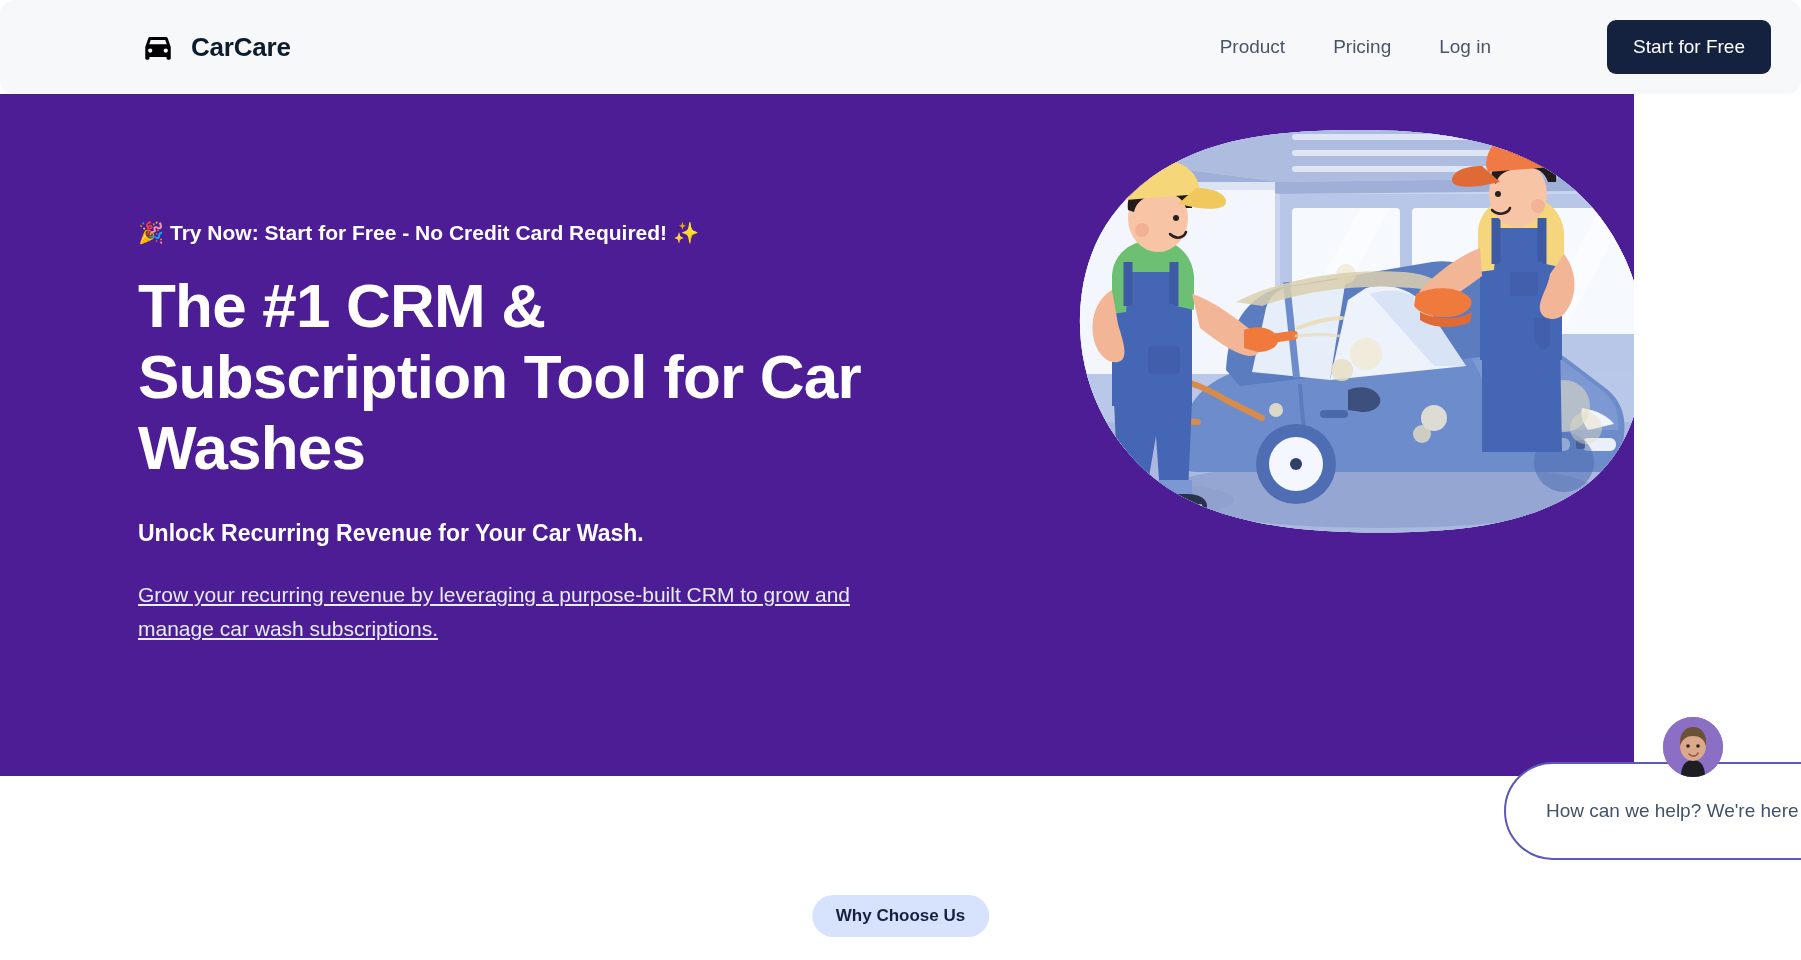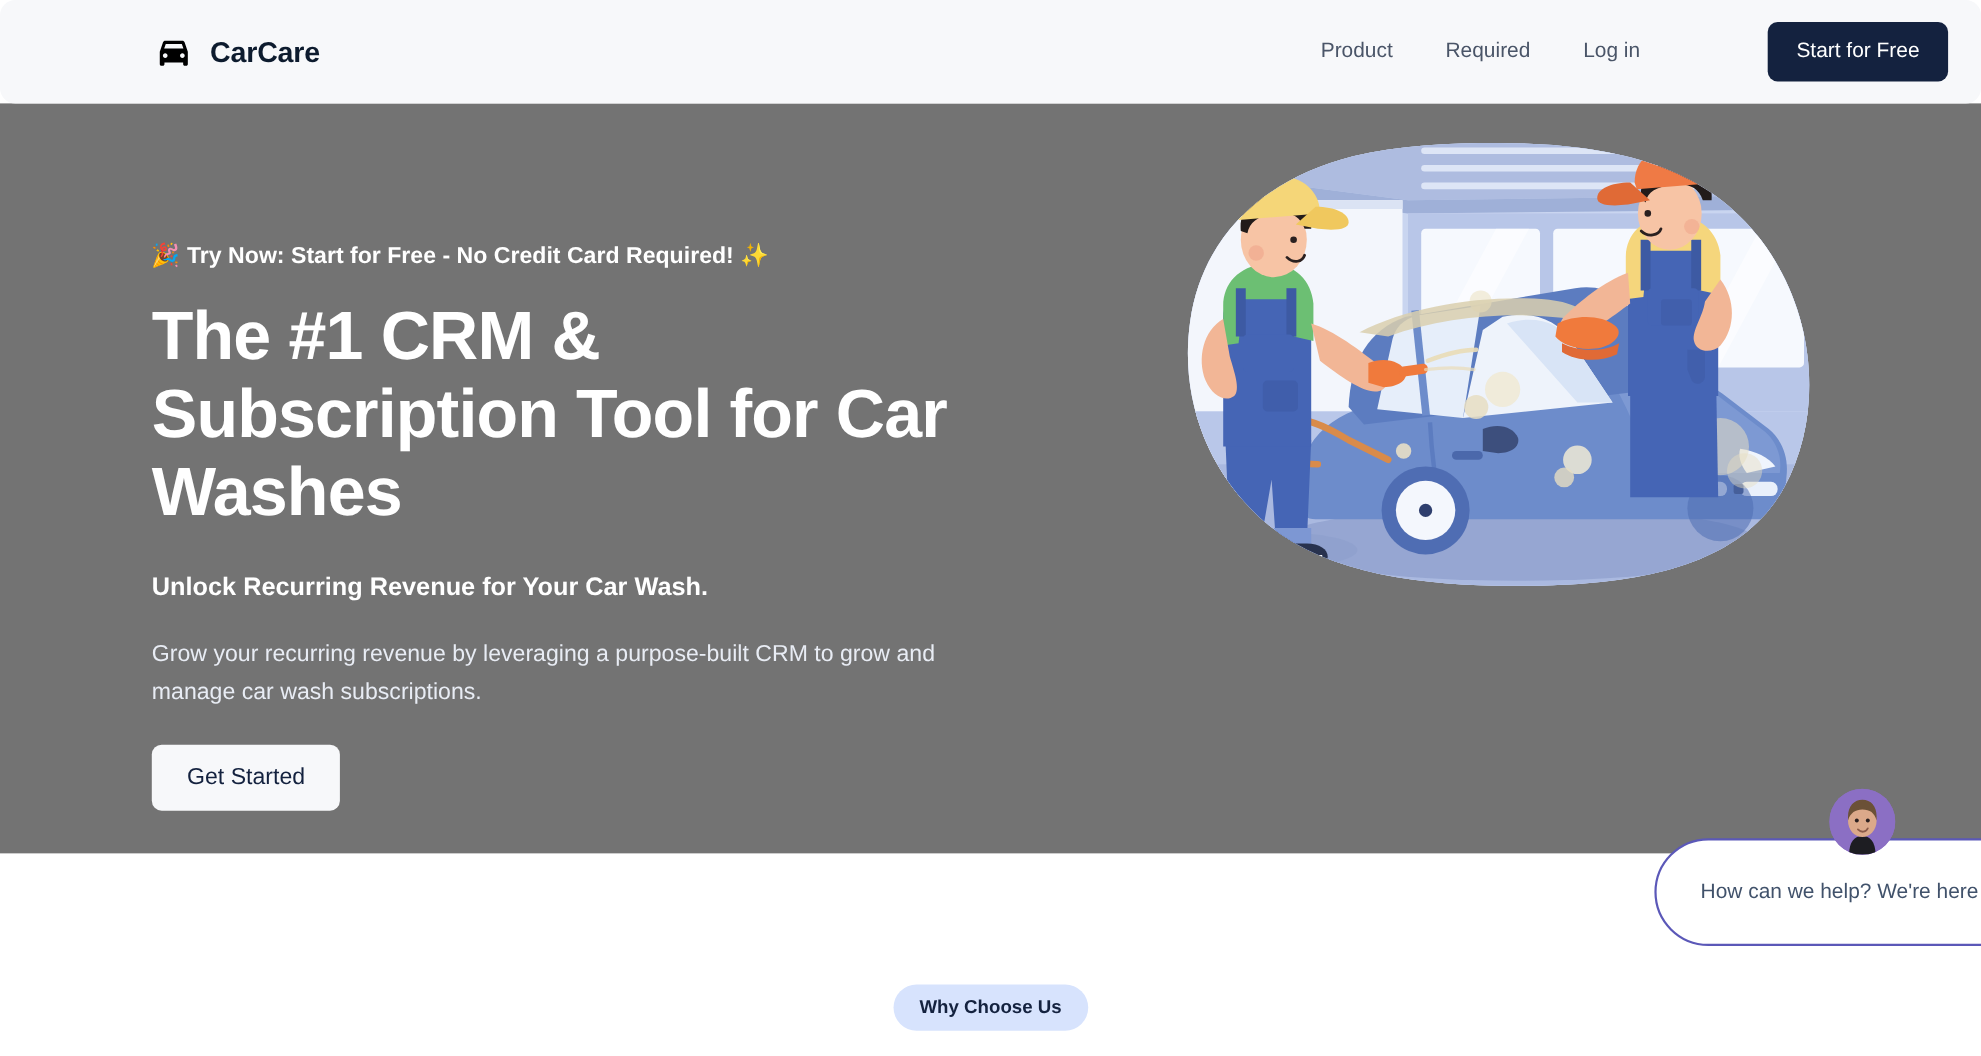--- a/index.html
+++ b/index.html
@@ -89,23 +89,23 @@
     font-size: 19px;
     padding: 16px 26px;
     cursor: pointer;
     white-space: nowrap;
   }
 
   
   .hero {
     position: absolute;
     top: 94px; left: 0;
-    width: 1801px;
+    width: 1634px;
     height: 682px;
-    background: #737373;
+    background: #4c1d95;
     overflow: hidden;
   }
 
   .hero-copy {
     position: absolute;
     left: 138px;
     top: 126px;
     width: 800px;
   }
 
@@ -138,20 +138,21 @@
     margin-bottom: 30px;
     line-height: 1.25;
   }
 
   .hero-body {
     font-size: 21px;
     line-height: 1.6;
     color: #e8ecf4;
     max-width: 760px;
     margin-bottom: 32px;
+    text-decoration: underline;
   }
 
   .hero-cta {
     background: #f7f8fa;
     color: #14223f;
     border: none;
     border-radius: 9px;
     font-family: "Liberation Sans", sans-serif;
     font-size: 21px;
     padding: 18px 32px;
@@ -245,21 +246,21 @@
       <span class="brand-icon">
         <svg viewBox="0 0 24 24" width="34" height="34" fill="currentColor" aria-hidden="true">
           <path d="M18.92 6.01C18.72 5.42 18.16 5 17.5 5h-11c-.66 0-1.21.42-1.42 1.01L3 12v8c0 .55.45 1 1 1h1c.55 0 1-.45 1-1v-1h12v1c0 .55.45 1 1 1h1c.55 0 1-.45 1-1v-8l-2.08-5.99zM6.85 7h10.29l1.04 3H5.81l1.04-3zM6.5 16c-.83 0-1.5-.67-1.5-1.5S5.67 13 6.5 13s1.5.67 1.5 1.5S7.33 16 6.5 16zm11 0c-.83 0-1.5-.67-1.5-1.5s.67-1.5 1.5-1.5 1.5.67 1.5 1.5-.67 1.5-1.5 1.5z"></path>
         </svg>
       </span>
       <span class="brand-name">CarCare</span>
     </div>
 
     <nav class="main-nav">
       <a class="nav-link" href="#">Product</a>
-      <a class="nav-link" href="#">Required</a>
+      <a class="nav-link" href="#">Pricing</a>
       <a class="nav-link" href="#">Log in</a>
     </nav>
 
     <button class="header-cta">Start for Free</button>
   </header>
 
   <section class="hero">
 
     <div class="hero-copy">
 
@@ -268,21 +269,20 @@
         <span class="eyebrow-lead">Try Now:</span><span class="eyebrow-strong"> Start for Free</span><span> - No Credit Card Required!</span>
         <span class="eyebrow-emoji">✨</span>
       </div>
 
       <h1 class="hero-title">The #1 CRM &amp; Subscription Tool for Car Washes</h1>
 
       <h2 class="hero-subtitle">Unlock Recurring Revenue for Your Car Wash.</h2>
 
       <p class="hero-body">Grow your recurring revenue by leveraging a purpose-built CRM to grow and manage car wash subscriptions.</p>
 
-      <button class="hero-cta">Get Started</button>
     </div>
 
     <div class="hero-art">
       <svg viewBox="0 0 640 420" aria-hidden="true">
         <defs>
           <clipPath id="blobClip">
             <path d="M330 8C440 8 520 30 570 95c52 68 58 160 22 226-36 66-118 86-210 89-96 3-196-4-258-54C68 310 42 240 52 170 63 92 120 40 200 20c42-10 88-12 130-12z"></path>
           </clipPath>
         </defs>
 

